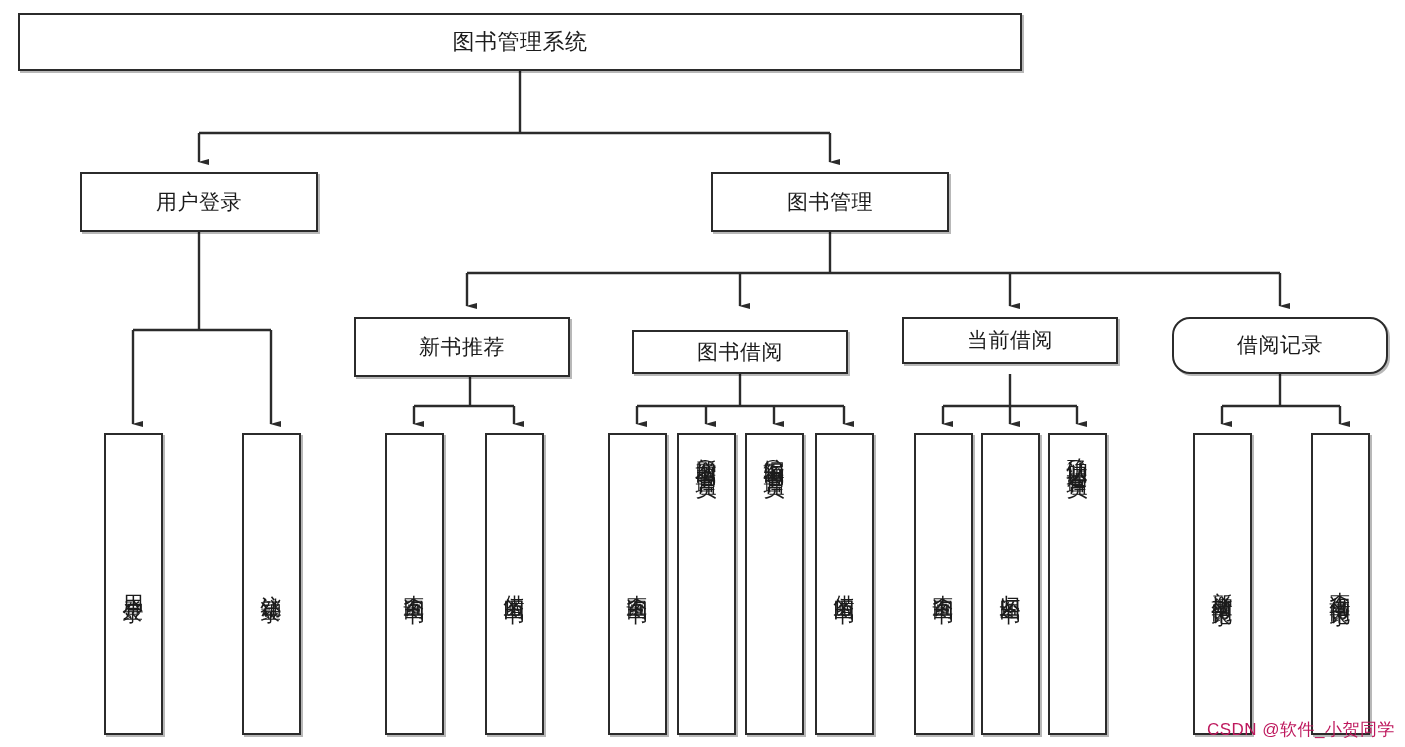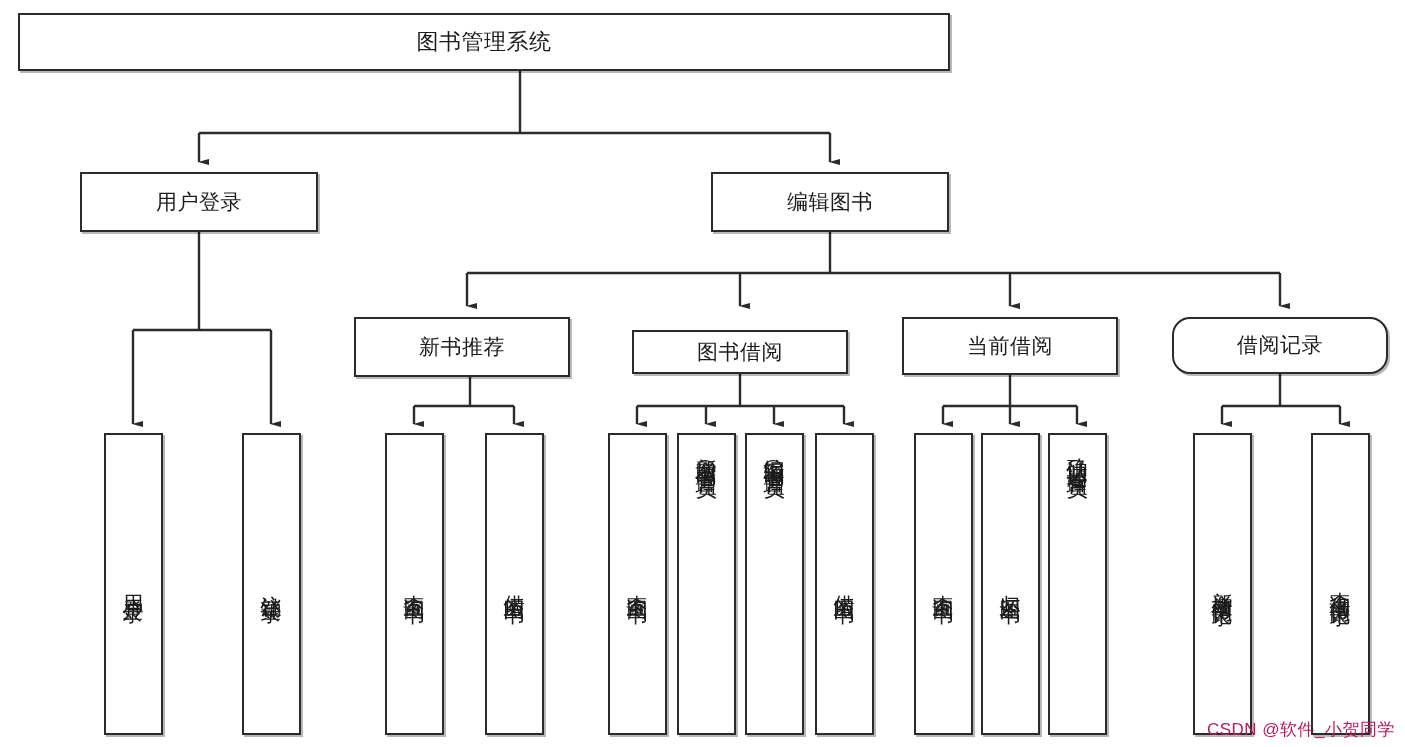--- a/index.html
+++ b/index.html
@@ -109,38 +109,38 @@
       <path d="M1010,406 L1010,424" marker-end="url(#arrow)"></path>
       <path d="M1077,406 L1077,424" marker-end="url(#arrow)"></path>
 
       <path d="M1280,374 L1280,406"></path>
       <path d="M1222,406 L1340,406"></path>
       <path d="M1222,406 L1222,424" marker-end="url(#arrow)"></path>
       <path d="M1340,406 L1340,424" marker-end="url(#arrow)"></path>
     </g>
   </svg>
 
-  <div class="node root" style="left:18px;top:13px;width:932px;height:58px;">
+  <div class="node root" style="left:18px;top:13px;width:1004px;height:58px;">
     <span class="label">图书管理系统</span>
   </div>
 
   <div class="node" style="left:80px;top:172px;width:238px;height:60px;">
     <span class="label">用户登录</span>
   </div>
   <div class="node" style="left:711px;top:172px;width:238px;height:60px;">
-    <span class="label">编辑图书</span>
+    <span class="label">图书管理</span>
   </div>
 
   <div class="node" style="left:354px;top:317px;width:216px;height:60px;">
     <span class="label">新书推荐</span>
   </div>
   <div class="node" style="left:632px;top:330px;width:216px;height:44px;text-align:right;">
     <span class="label">图书借阅</span>
   </div>
-  <div class="node" style="left:902px;top:317px;width:216px;height:58px;">
+  <div class="node" style="left:902px;top:317px;width:216px;height:47px;">
     <span class="label">当前借阅</span>
   </div>
   <div class="node" style="left:1172px;top:317px;width:216px;height:57px;border-radius:18px;">
     <span class="label">借阅记录</span>
   </div>
 
   <div class="node leaf centered" style="left:104px;top:433px;width:59px;height:302px;">
     <span class="label">用户登录</span>
   </div>
   <div class="node leaf centered" style="left:242px;top:433px;width:59px;height:302px;">

